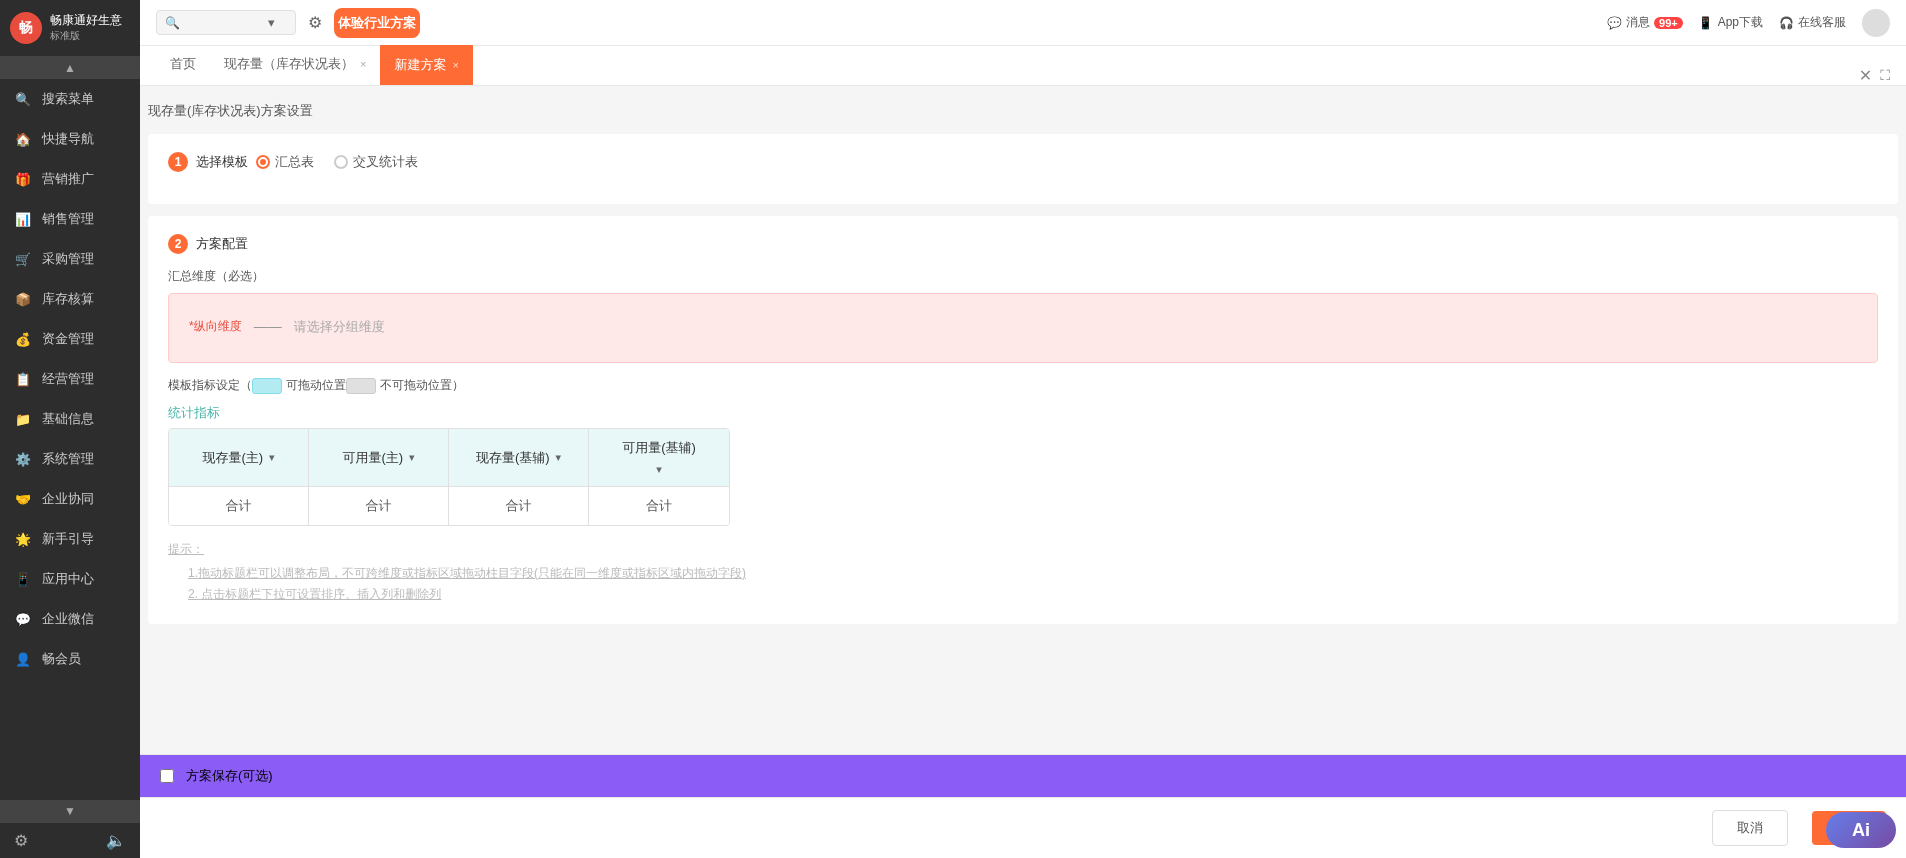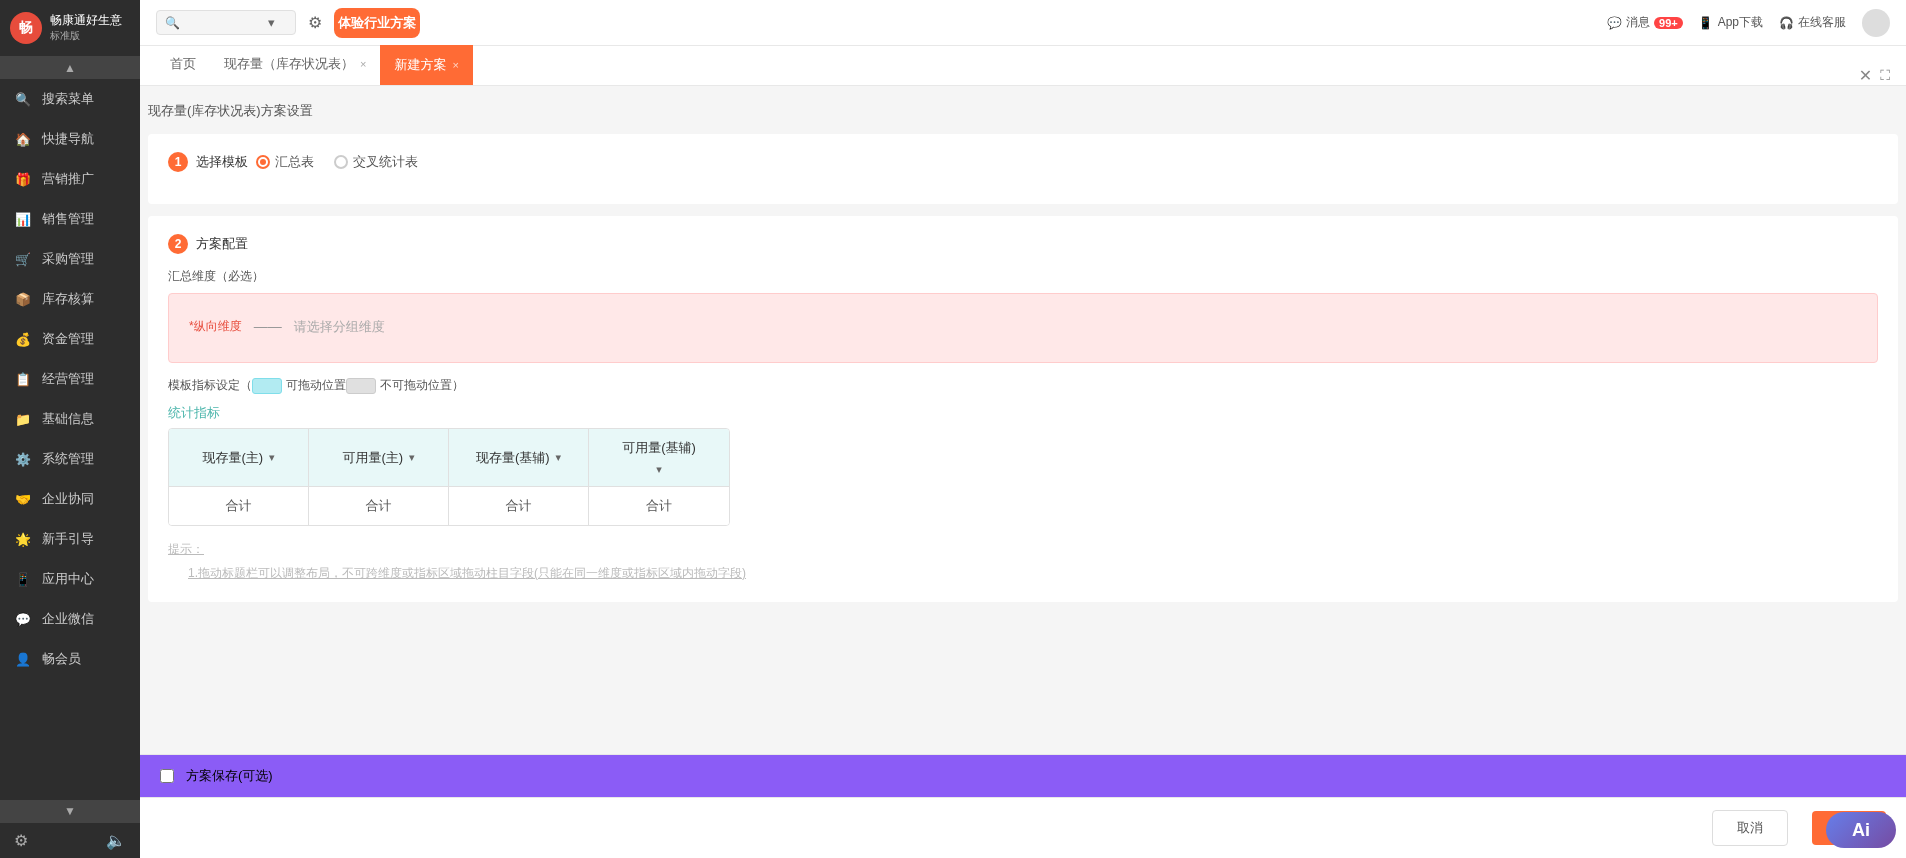--- a/index.html
+++ b/index.html
@@ -438,20 +438,21 @@
             <div class="stats-cell">合计</div>
             <div class="stats-cell">合计</div>
             <div class="stats-cell">合计</div>
           </div>
         </div>
 
         
         <div class="tips">
           <div class="tips-title">提示：</div>
           <div class="tips-item">1.拖动标题栏可以调整布局，不可跨维度或指标区域拖动柱目字段(只能在同一维度或指标区域内拖动字段)</div>
+          <div class="tips-item">2. 点击标题栏下拉可设置排序、插入列和删除列</div>
         </div>
       </div>
 
     </div>
 
     <div class="save-row">
       <input type="checkbox" class="save-checkbox" style="">
       <span>方案保存(可选)</span>
     </div>
 

